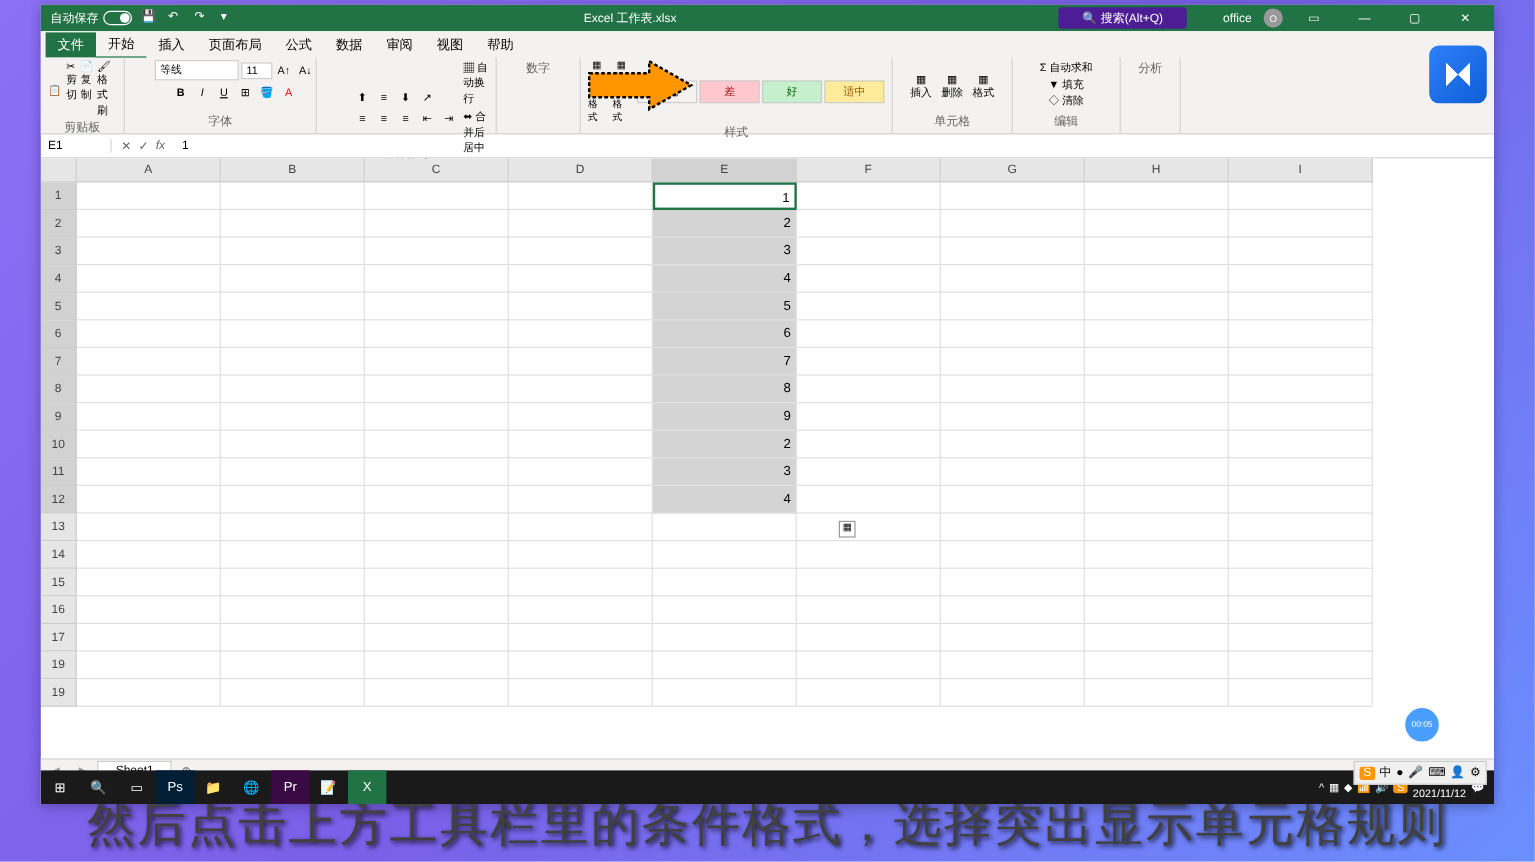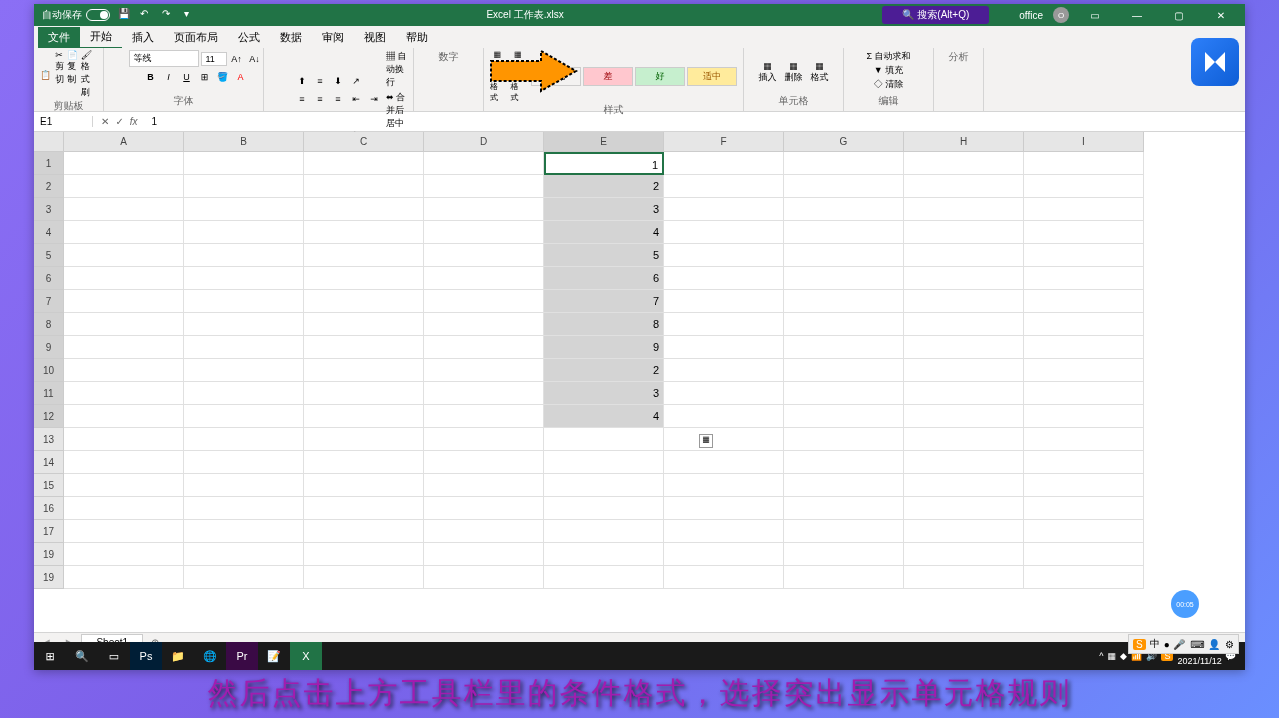--- a/index.html
+++ b/index.html
@@ -68,21 +68,21 @@
 .sheet-tabs { height: 20px; display: flex; align-items: center; background: #f3f2f1; border-top: 1px solid #d4d4d4; font-size: 10px; }
 .sheet-nav { padding: 0 8px; color: #999; }
 .sheet-tab { background: #fff; padding: 2px 14px; border: 1px solid #ccc; border-bottom: 2px solid #217346; }
 .sheet-add { padding: 0 8px; color: #666; }
 .status-bar { height: 18px; background: #f3f2f1; border-top: 1px solid #d4d4d4; display: flex; align-items: center; justify-content: space-between; font-size: 9px; padding: 0 8px; color: #444; }
 .status-right { display: flex; gap: 16px; }
 .watermark { position: absolute; top: 38px; right: 40px; display: flex; align-items: center; gap: 6px; z-index: 50; }
 .wm-logo { width: 48px; height: 48px; background: linear-gradient(135deg, #2d7ff9, #0e5ed6); border-radius: 8px; display: flex; align-items: center; justify-content: center; }
 .wm-text { font-size: 26px; font-weight: bold; color: #2d4a8a; }
 .wm-sub { font-size: 10px; color: #2d4a8a; }
-.subtitle { position: absolute; bottom: 0; left: 0; right: 0; text-align: center; font-size: 30px; color: #a21caf; text-shadow: 2px 2px 4px rgba(0,0,0,0.8); font-weight: 500; padding: 4px; letter-spacing: 2px; }
+.subtitle { position: absolute; bottom: 0; left: 0; right: 0; text-align: center; font-size: 40px; color: #404040; text-shadow: 2px 2px 4px rgba(0,0,0,0.8); font-weight: 500; padding: 4px; letter-spacing: 2px; }
 .taskbar { position: absolute; bottom: 48px; left: 34px; right: 34px; height: 28px; background: #1a1a1a; display: flex; align-items: center; z-index: 20; }
 .tb-item { width: 32px; height: 28px; display: flex; align-items: center; justify-content: center; color: #fff; font-size: 11px; }
 .tb-right { margin-left: auto; display: flex; align-items: center; gap: 4px; padding-right: 8px; color: #fff; font-size: 9px; }
 .quick-analysis { position: absolute; width: 14px; height: 14px; border: 1px solid #999; background: #fff; font-size: 8px; text-align: center; }
 .ime-bar { position: absolute; bottom: 64px; right: 40px; background: #f0f0f0; border: 1px solid #ccc; padding: 2px 4px; font-size: 10px; display: flex; gap: 4px; align-items: center; z-index: 30; }
 .timer-badge { position: absolute; bottom: 100px; right: 80px; width: 28px; height: 28px; background: #4a9eff; border-radius: 50%; display: flex; align-items: center; justify-content: center; color: #fff; font-size: 7px; z-index: 30; }
 .col-A { width: 120px; } .col-B { width: 120px; } .col-C { width: 120px; } .col-D { width: 120px; }
 .col-E { width: 120px; } .col-F { width: 120px; } .col-G { width: 120px; } .col-H { width: 120px; } .col-I { width: 120px; }
 .icon-btn { width: 16px; height: 16px; border: 1px solid transparent; display: inline-flex; align-items: center; justify-content: center; }
 </style>

